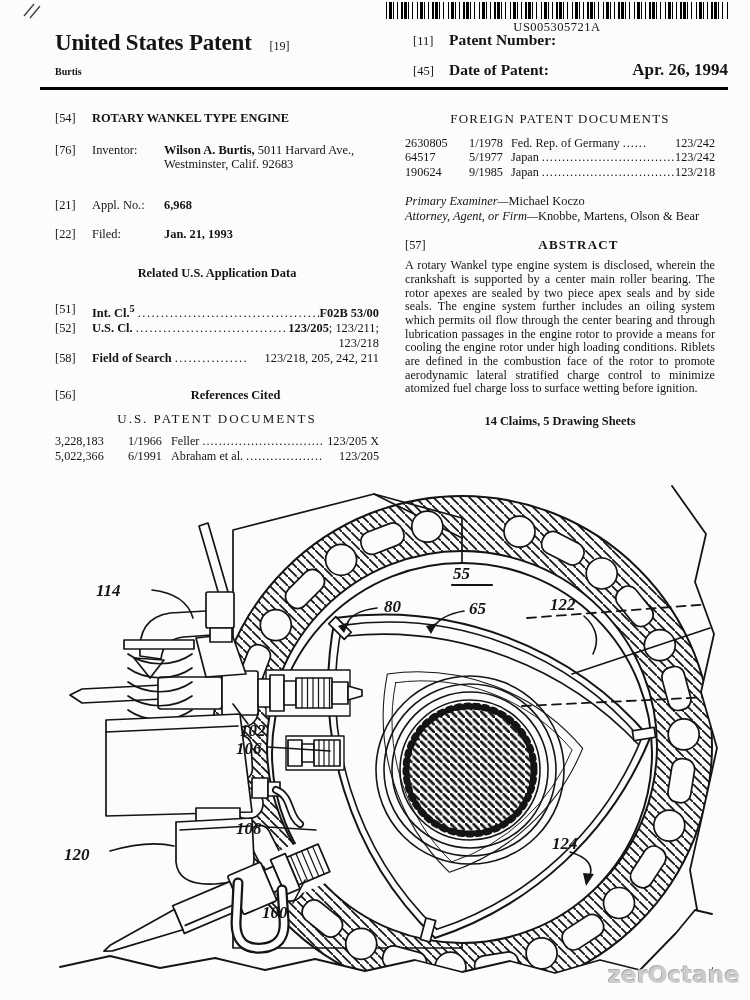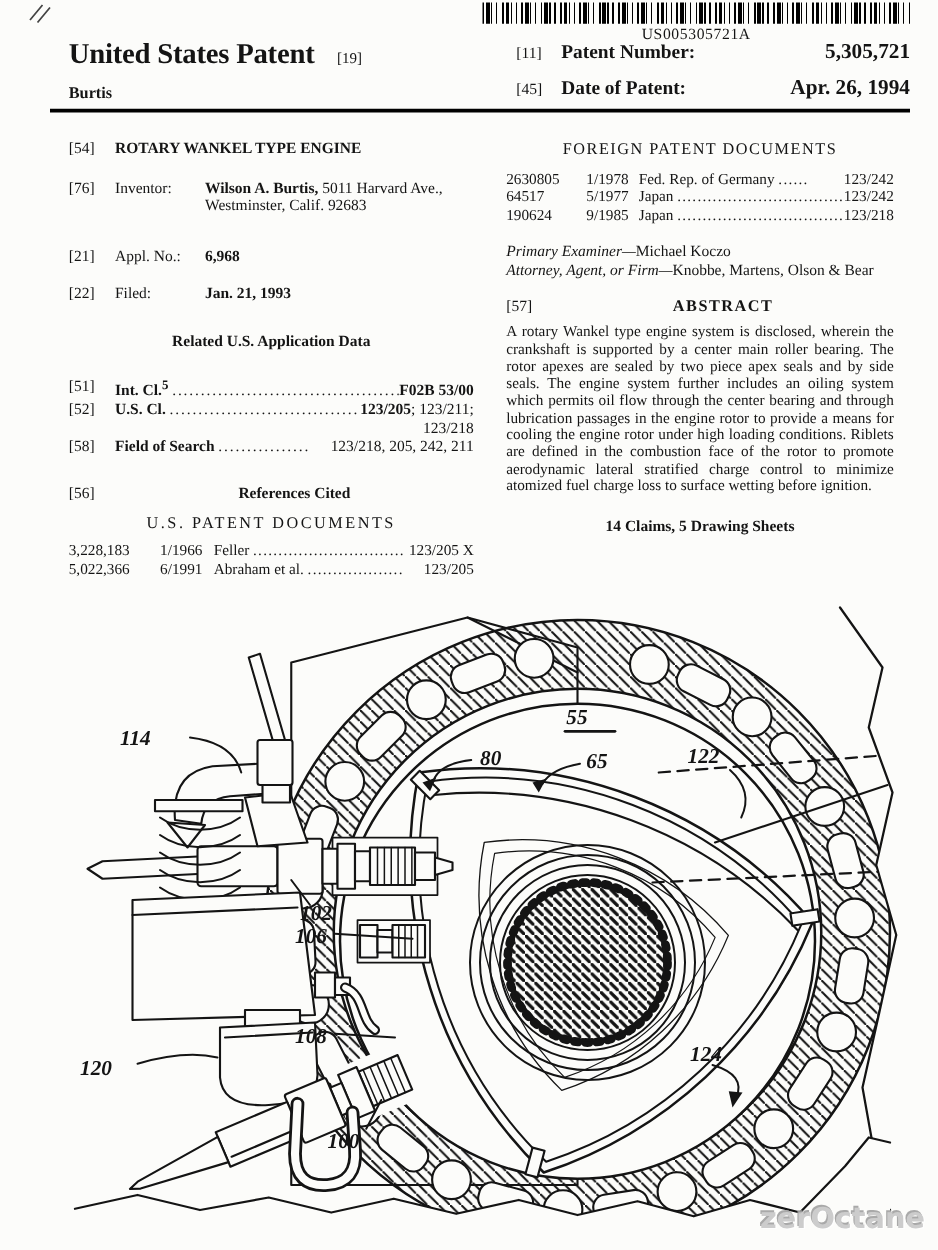--- a/index.html
+++ b/index.html
@@ -9,21 +9,21 @@
     font-family:"Liberation Serif", serif;
   }
   
   .barcode{position:absolute; left:386px; top:2px; width:342px; height:17px;
     background:repeating-linear-gradient(90deg,#000 0 1.5px,#fcfcfa 1.5px 3px,#000 3px 6px,#fcfcfa 6px 7px,#000 7px 8px,#fcfcfa 8px 11px,#000 11px 12px,#fcfcfa 12px 15.5px);}
   .barcode-caption{position:absolute; left:386px; top:20px; width:342px; text-align:center;
     font-size:12.5px; letter-spacing:.5px;}
   .title-line{position:absolute; left:55px; top:30px; white-space:nowrap;}
   .title-line .big{font-size:23px; font-weight:bold; letter-spacing:-.2px;}
   .title-line .code{font-size:12px; margin-left:14px;}
-  .applicant{position:absolute; left:55px; top:66px; font-size:13px; font-weight:bold;}
+  .applicant{position:absolute; left:55px; top:66px; font-size:10px; font-weight:bold;}
   .hdr-row{position:absolute; left:413px; right:22px; display:flex; align-items:baseline;}
   .hdr-row .code{width:36px; font-size:12.5px; flex:none;}
   .hdr-row .lbl{font-size:15.5px; font-weight:bold; white-space:nowrap;}
   .hdr-row .val{flex:1; text-align:right; font-size:17px; font-weight:bold; white-space:nowrap;}
   .hdr-row.r1{top:31px;} .hdr-row.r2{top:60px;}
   .rule{position:absolute; left:40px; top:87px; width:688px; height:3px; background:#000;}
   .scanmark{position:absolute; left:22px; top:2px;}
   
   .cols{position:absolute; left:55px; top:101px; width:660px; display:flex; gap:26px;
     font-size:12.4px; line-height:14.6px;}
@@ -69,21 +69,20 @@
 
   <div class="title-line">
     <span class="big">United States Patent</span>
     <span class="code">[19]</span>
   </div>
   <div class="applicant">Burtis</div>
 
   <div class="hdr-row r1">
     <span class="code">[11]</span>
     <span class="lbl">Patent Number:</span>
-    <span class="val">5,305,721</span>
   </div>
   <div class="hdr-row r2">
     <span class="code">[45]</span>
     <span class="lbl">Date of Patent:</span>
     <span class="val">Apr. 26, 1994</span>
   </div>
 
   <div class="rule"></div>
 
   <div class="cols">

